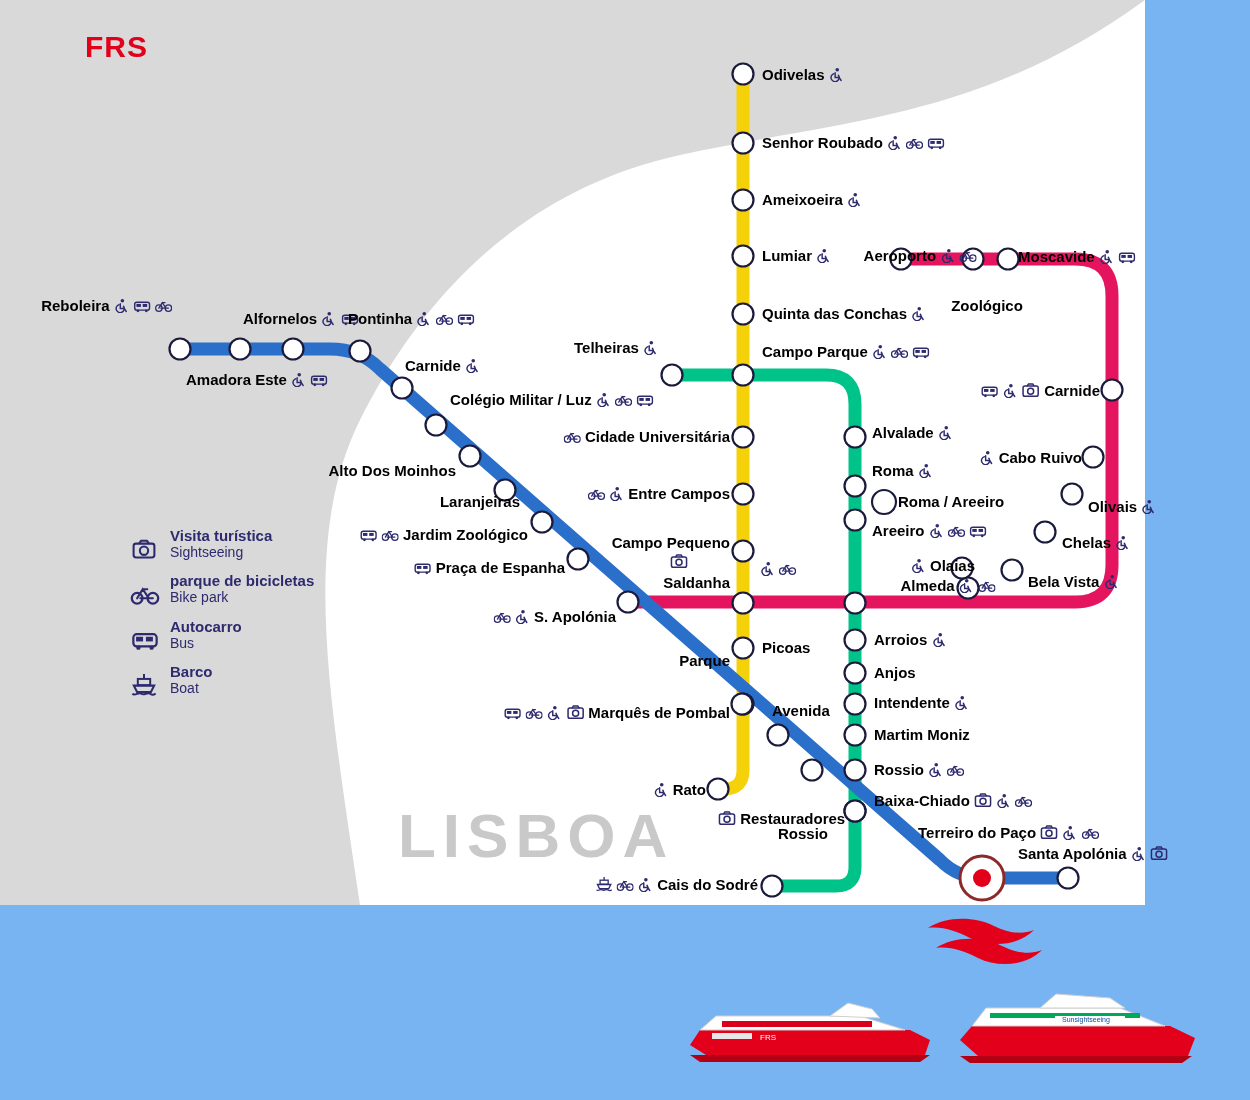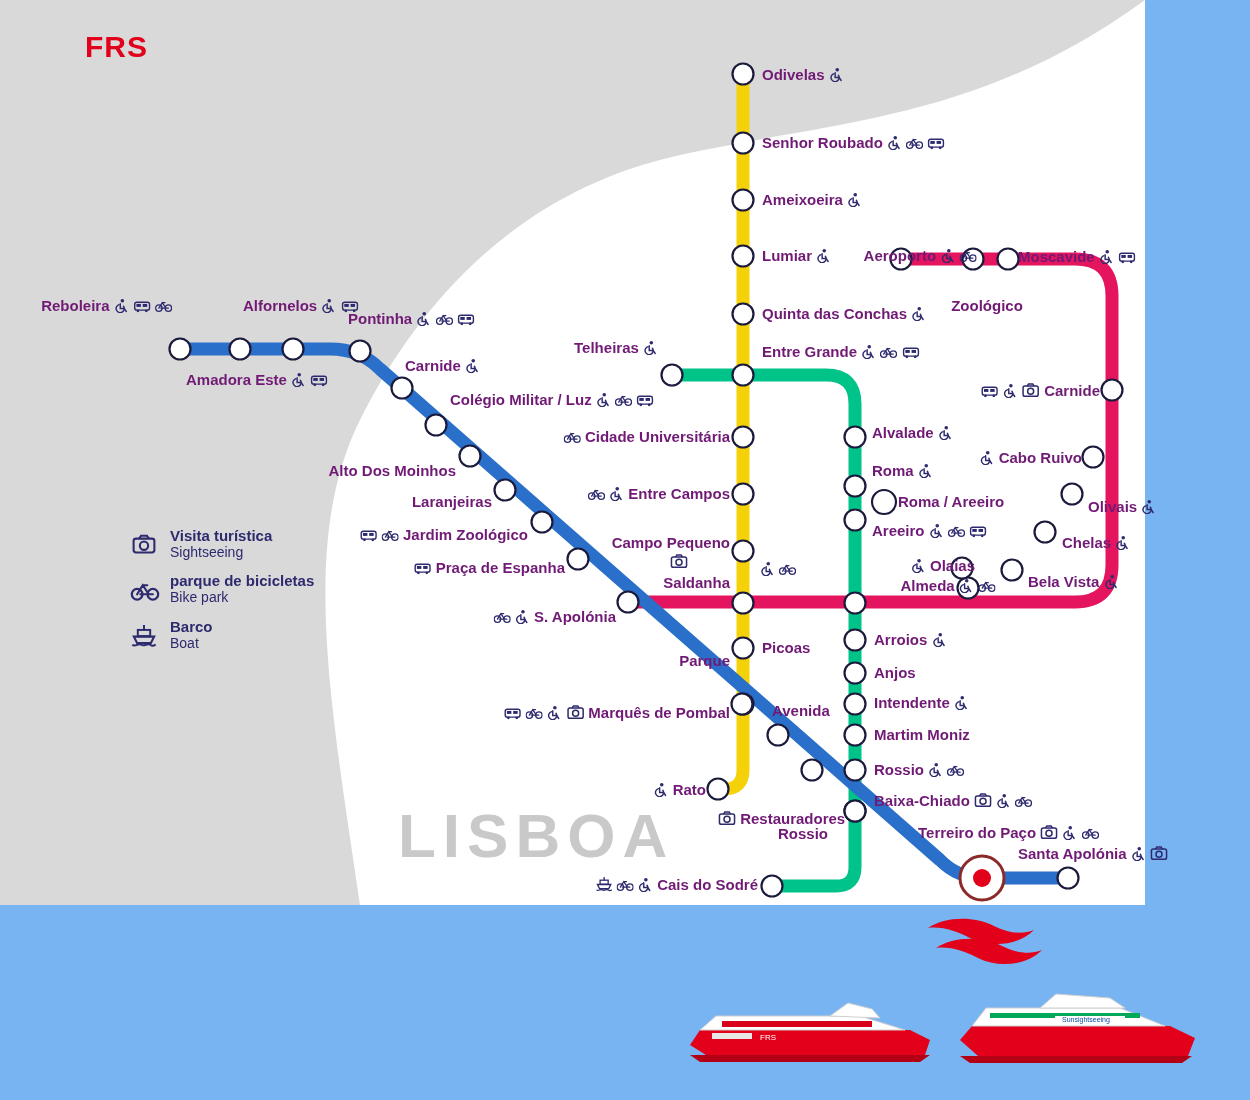--- a/index.html
+++ b/index.html
@@ -4,32 +4,32 @@
 <style>
   html,body{margin:0;padding:0;}
   body{
     width:1250px;height:1100px;position:relative;overflow:hidden;
     font-family:"Liberation Sans", sans-serif;
     background:#79b4f2;
   }
   #map{position:absolute;left:0;top:0;width:1250px;height:1100px;}
   .lbl{
     position:absolute;
-    color:#701a75;
+    color:#000000;
     font-size:15px;
     font-weight:700;
     white-space:nowrap;
     font-family:"Liberation Sans", sans-serif;
     line-height:1.15;
   }
   .lbl.r{transform:translateX(-100%);}
   .lbl.c{transform:translateX(-50%);}
   .ico{display:inline-block;vertical-align:-2px;}
   .legend{position:absolute;left:130px;top:528px;}
-  .legend-row{display:flex;align-items:center;margin-bottom:13px;}
+  .legend-row{display:flex;align-items:flex-end;margin-bottom:13px;}
   .legend-ico{width:40px;display:flex;justify-content:flex-start;align-items:center;}
   .legend-txt{color:#2d2a6e;}
   .legend-txt .t1{font-size:15px;font-weight:700;line-height:1.12;}
   .legend-txt .t2{font-size:14px;font-weight:400;line-height:1.12;}
   .lisboa{
     position:absolute;left:398px;top:800px;
     font-size:62px;font-weight:700;color:#c9c9c9;letter-spacing:7px;
     font-family:"Liberation Sans", sans-serif;
   }
   .frs-txt{
@@ -211,20 +211,31 @@
             <use href="#i-bike"></use>
           </svg>
       </div>
       <div class="legend-txt">
         <div class="t1">parque de bicicletas</div>
         <div class="t2">Bike park</div>
       </div>
     </div>
     <div class="legend-row">
       <div class="legend-ico">
+        <svg width="30" height="22" viewBox="0 0 21 17" fill="#2d2a6e">
+            <use href="#i-bus"></use>
+          </svg>
+      </div>
+      <div class="legend-txt">
+        <div class="t1">Autocarro</div>
+        <div class="t2">Bus</div>
+      </div>
+    </div>
+    <div class="legend-row">
+      <div class="legend-ico">
         <svg width="28" height="26" viewBox="0 0 20 21" fill="#2d2a6e">
             <use href="#i-boat"></use>
           </svg>
       </div>
       <div class="legend-txt">
         <div class="t1">Barco</div>
         <div class="t2">Boat</div>
       </div>
     </div>
   </div>
@@ -245,21 +256,21 @@
       </svg></div>
   <div class="lbl" style="left:762px;top:191px"><span>Ameixoeira</span> <svg class="ico" width="15" height="15" viewBox="0 0 20 19" fill="#2d2a6e">
         <use href="#i-wheel"></use>
       </svg></div>
   <div class="lbl" style="left:762px;top:247px"><span>Lumiar</span> <svg class="ico" width="15" height="15" viewBox="0 0 20 19" fill="#2d2a6e">
         <use href="#i-wheel"></use>
       </svg></div>
   <div class="lbl" style="left:762px;top:305px"><span>Quinta das Conchas</span> <svg class="ico" width="15" height="15" viewBox="0 0 20 19" fill="#2d2a6e">
         <use href="#i-wheel"></use>
       </svg></div>
-  <div class="lbl" style="left:762px;top:343px"><span>Entre Grande</span> <svg class="ico" width="15" height="15" viewBox="0 0 20 19" fill="#2d2a6e">
+  <div class="lbl" style="left:762px;top:343px"><span>Campo Parque</span> <svg class="ico" width="15" height="15" viewBox="0 0 20 19" fill="#2d2a6e">
         <use href="#i-wheel"></use>
       </svg> <svg class="ico" width="17" height="15" viewBox="0 0 21 18" fill="#2d2a6e">
         <use href="#i-bike"></use>
       </svg> <svg class="ico" width="18" height="14" viewBox="0 0 21 17" fill="#2d2a6e">
         <use href="#i-bus"></use>
       </svg></div>
   <div class="lbl r" style="left:658px;top:339px"><span>Telheiras</span> <svg class="ico" width="15" height="15" viewBox="0 0 20 19" fill="#2d2a6e">
         <use href="#i-wheel"></use>
       </svg></div>
   <div class="lbl r" style="left:730px;top:428px"><svg class="ico" width="17" height="15" viewBox="0 0 21 18" fill="#2d2a6e">
@@ -295,21 +306,21 @@
       </svg> <span>Rato</span></div>
   <div class="lbl r" style="left:730px;top:652px"><span>Parque</span></div>
 
   <div class="lbl r" style="left:172px;top:297px"><span>Reboleira</span> <svg class="ico" width="15" height="15" viewBox="0 0 20 19" fill="#2d2a6e">
         <use href="#i-wheel"></use>
       </svg> <svg class="ico" width="18" height="14" viewBox="0 0 21 17" fill="#2d2a6e">
         <use href="#i-bus"></use>
       </svg> <svg class="ico" width="17" height="15" viewBox="0 0 21 18" fill="#2d2a6e">
         <use href="#i-bike"></use>
       </svg></div>
-  <div class="lbl" style="left:243px;top:297px"><span>Alfornelos</span> <svg class="ico" width="15" height="15" viewBox="0 0 20 19" fill="#2d2a6e">
+  <div class="lbl" style="left:243px;top:310px"><span>Alfornelos</span> <svg class="ico" width="15" height="15" viewBox="0 0 20 19" fill="#2d2a6e">
         <use href="#i-wheel"></use>
       </svg> <svg class="ico" width="18" height="14" viewBox="0 0 21 17" fill="#2d2a6e">
         <use href="#i-bus"></use>
       </svg></div>
   <div class="lbl" style="left:348px;top:310px"><span>Pontinha</span> <svg class="ico" width="15" height="15" viewBox="0 0 20 19" fill="#2d2a6e">
         <use href="#i-wheel"></use>
       </svg> <svg class="ico" width="17" height="15" viewBox="0 0 21 18" fill="#2d2a6e">
         <use href="#i-bike"></use>
       </svg> <svg class="ico" width="18" height="14" viewBox="0 0 21 17" fill="#2d2a6e">
         <use href="#i-bus"></use>
@@ -323,21 +334,21 @@
         <use href="#i-wheel"></use>
       </svg></div>
   <div class="lbl" style="left:450px;top:391px"><span>Colégio Militar / Luz</span> <svg class="ico" width="15" height="15" viewBox="0 0 20 19" fill="#2d2a6e">
         <use href="#i-wheel"></use>
       </svg> <svg class="ico" width="17" height="15" viewBox="0 0 21 18" fill="#2d2a6e">
         <use href="#i-bike"></use>
       </svg> <svg class="ico" width="18" height="14" viewBox="0 0 21 17" fill="#2d2a6e">
         <use href="#i-bus"></use>
       </svg></div>
   <div class="lbl r" style="left:456px;top:462px"><span>Alto Dos Moinhos</span></div>
-  <div class="lbl r" style="left:492px;top:493px"><span>Laranjeiras</span></div>
+  <div class="lbl r" style="left:520px;top:493px"><span>Laranjeiras</span></div>
   <div class="lbl r" style="left:528px;top:526px"><svg class="ico" width="18" height="14" viewBox="0 0 21 17" fill="#2d2a6e">
         <use href="#i-bus"></use>
       </svg> <svg class="ico" width="17" height="15" viewBox="0 0 21 18" fill="#2d2a6e">
         <use href="#i-bike"></use>
       </svg> <span>Jardim Zoológico</span></div>
   <div class="lbl r" style="left:565px;top:559px"><svg class="ico" width="18" height="14" viewBox="0 0 21 17" fill="#2d2a6e">
         <use href="#i-bus"></use>
       </svg> <span>Praça de Espanha</span></div>
   <div class="lbl r" style="left:616px;top:608px"><svg class="ico" width="17" height="15" viewBox="0 0 21 18" fill="#2d2a6e">
         <use href="#i-bike"></use>

